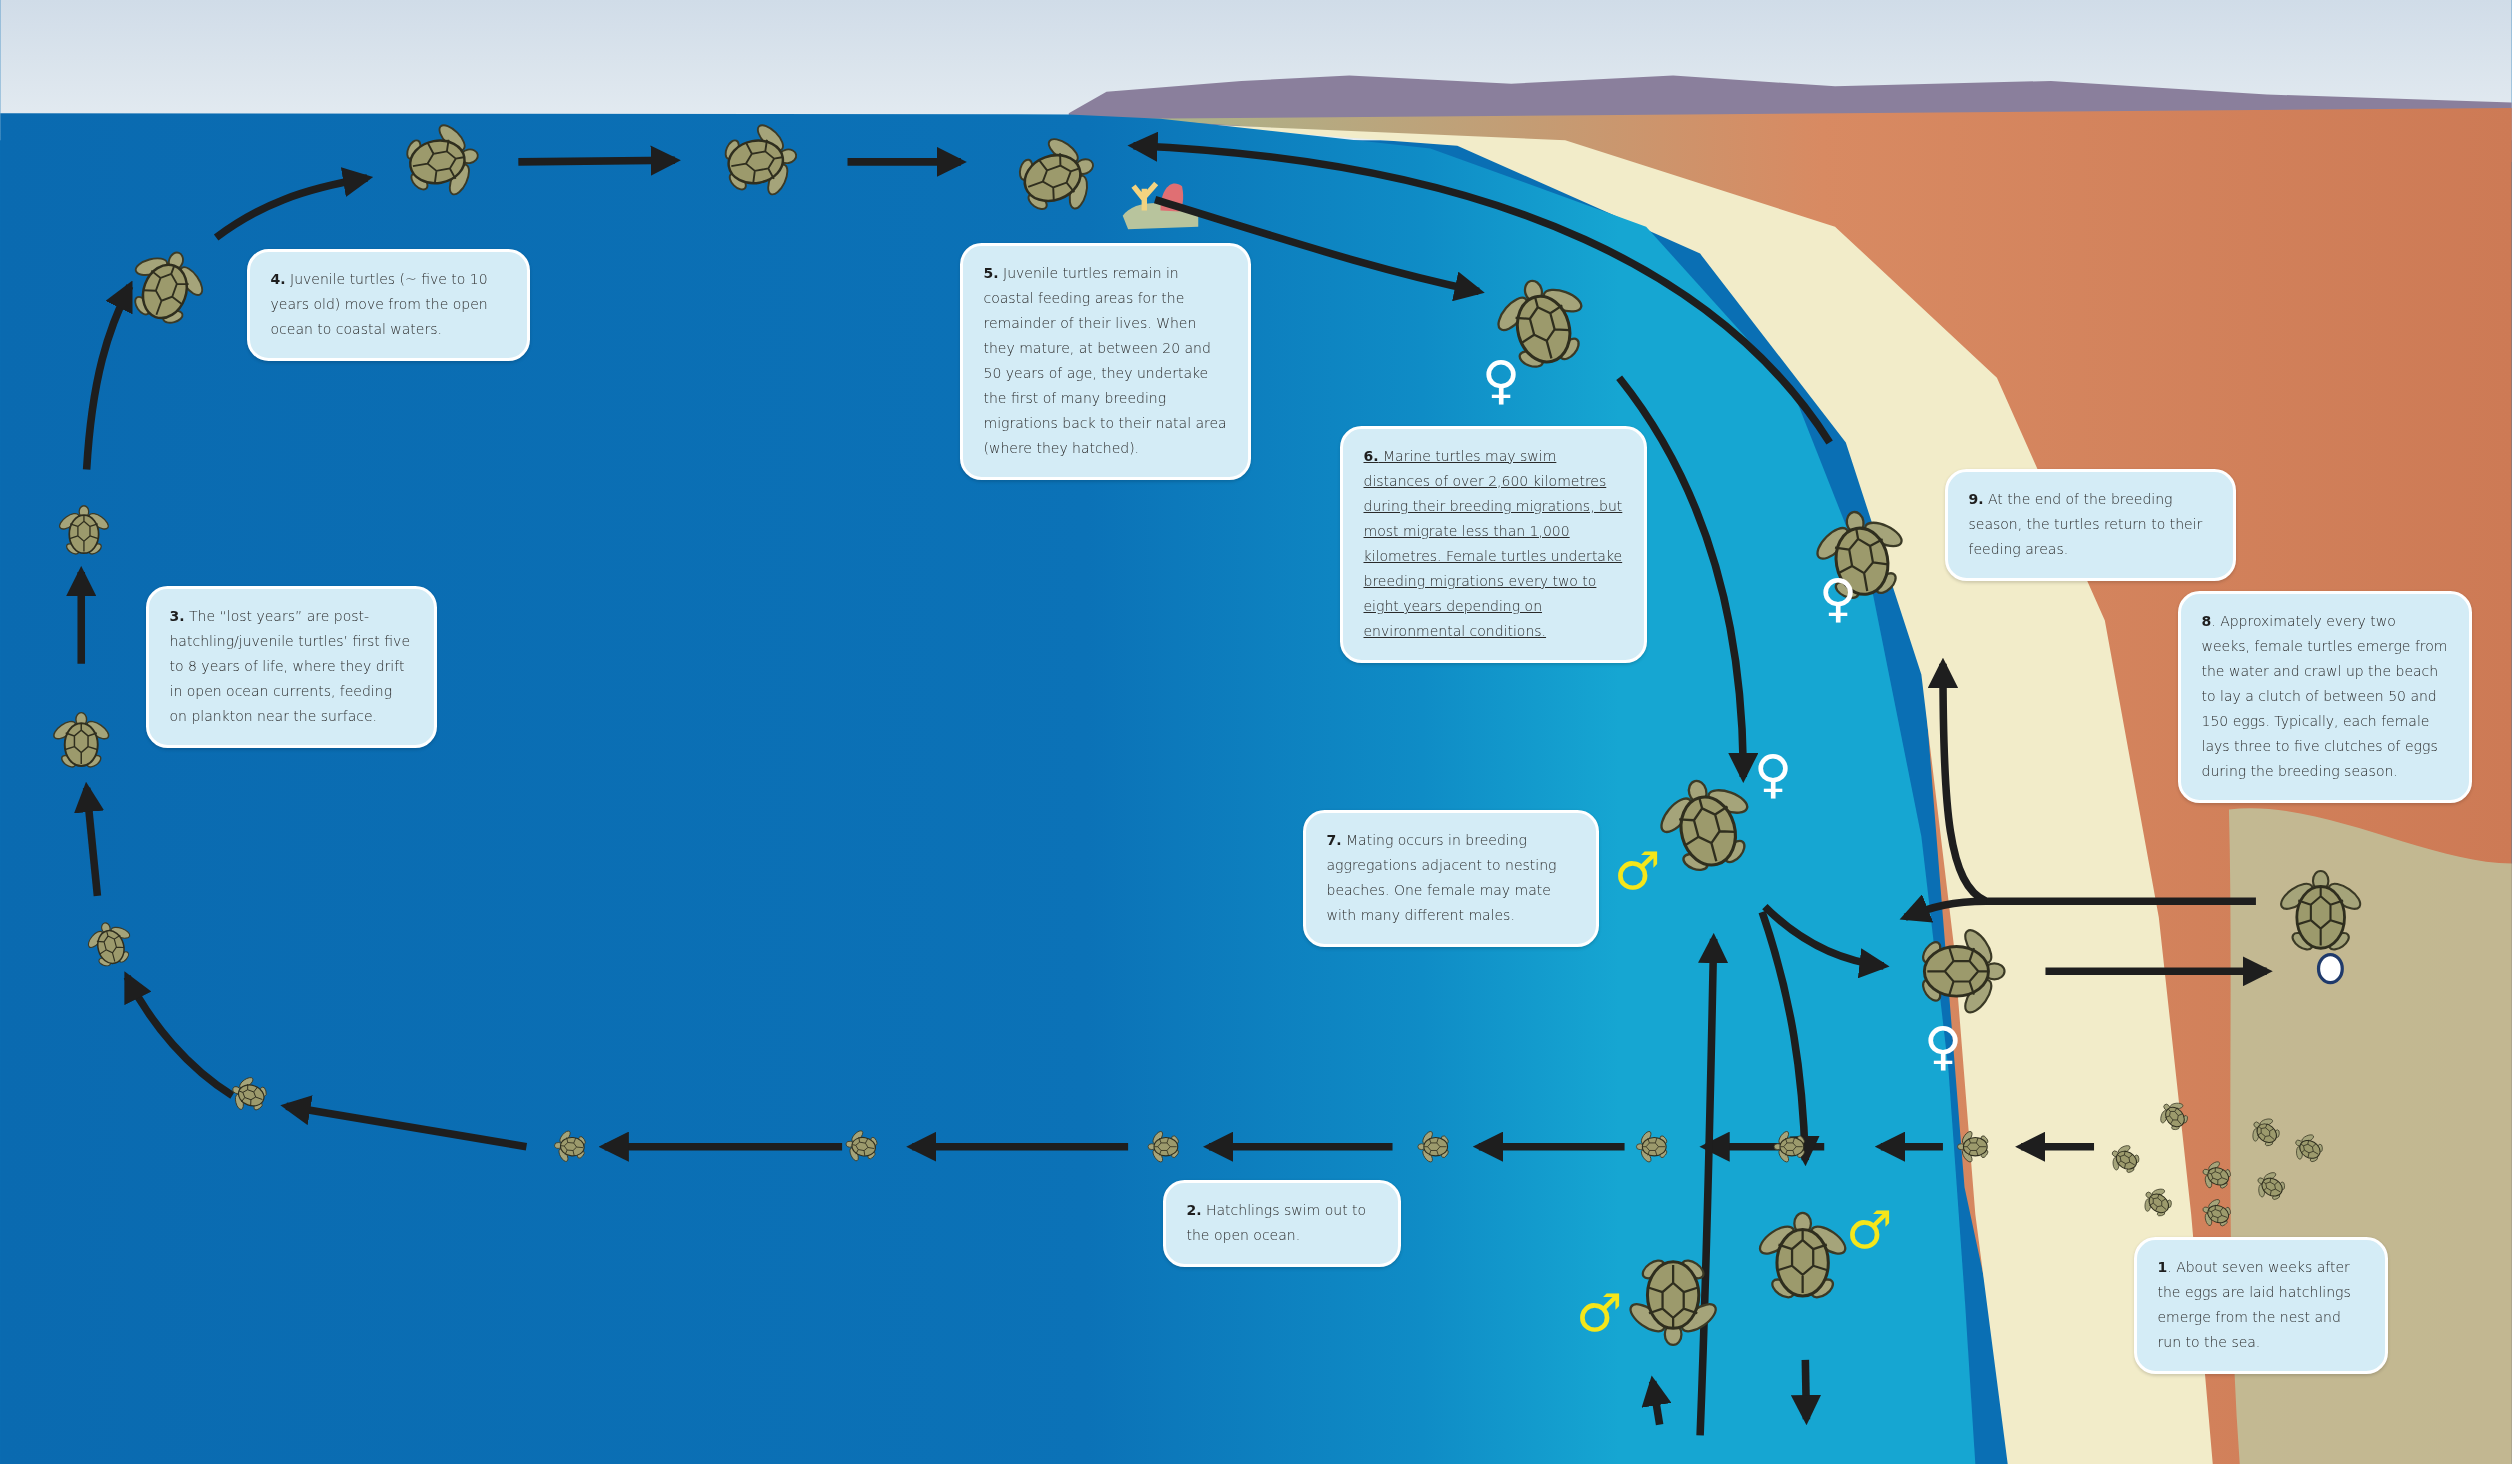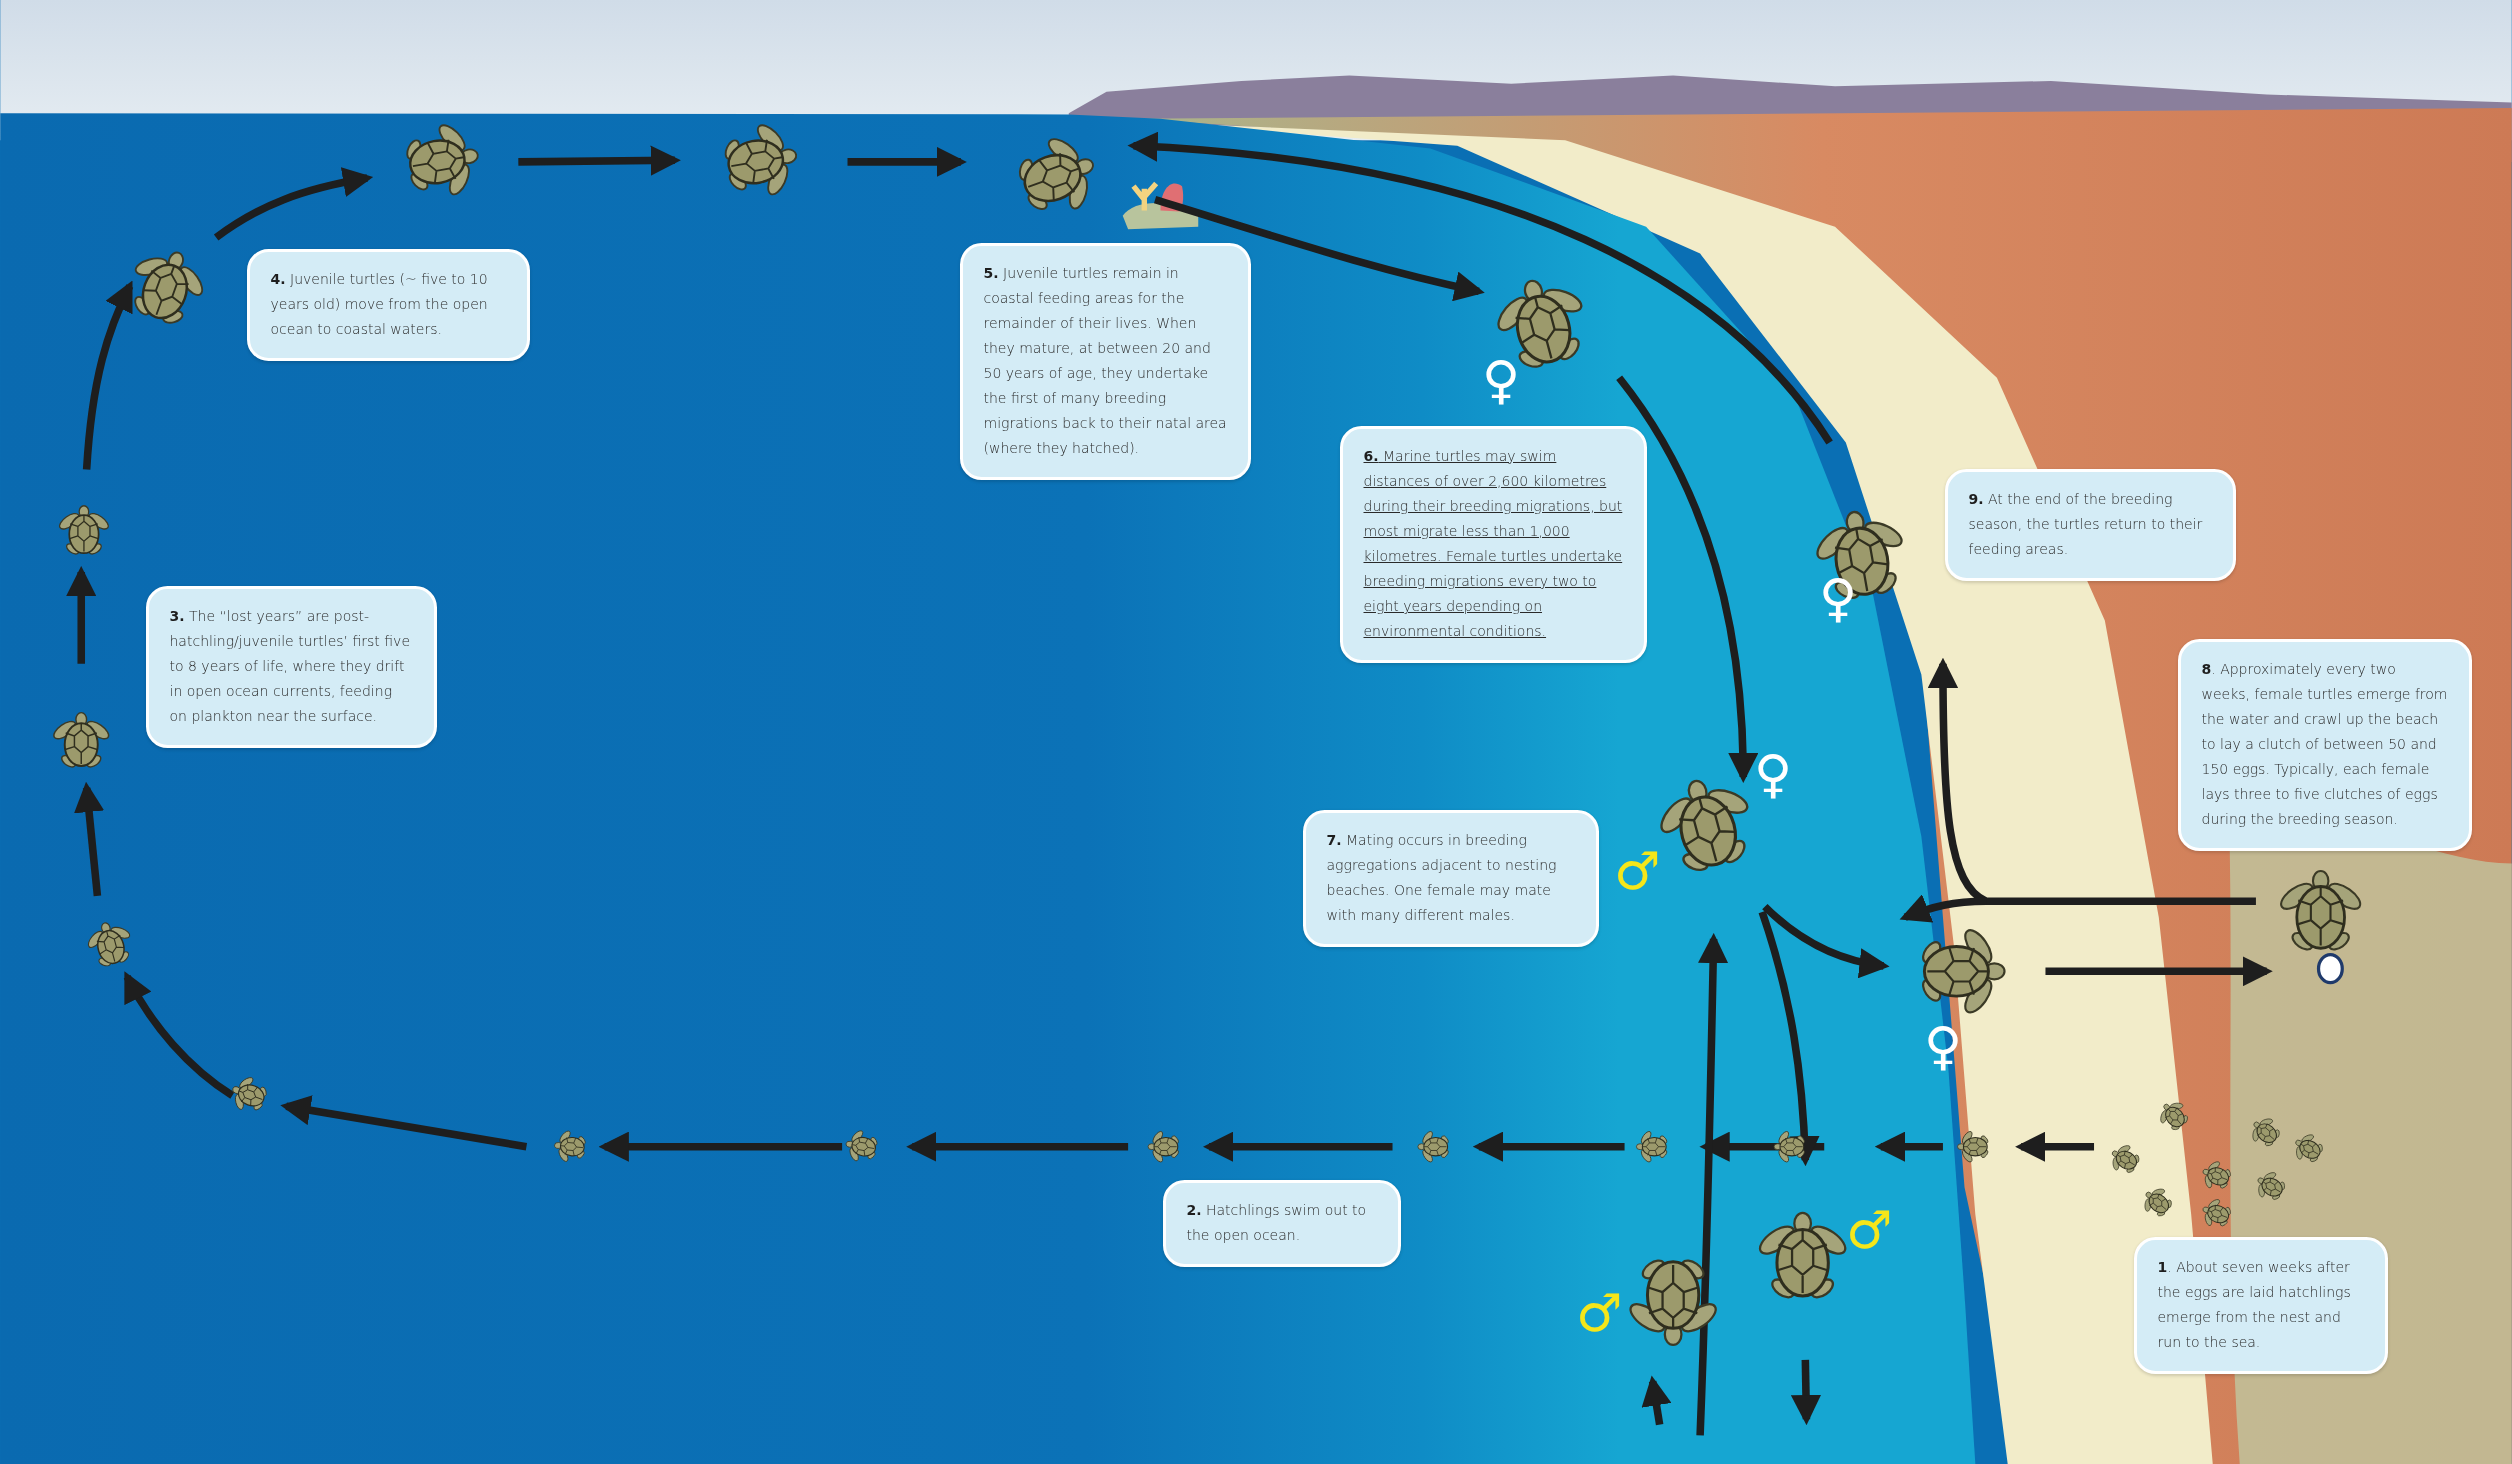--- a/index.html
+++ b/index.html
@@ -165,21 +165,21 @@
 </div>
 
 <div class="callout" style="left:1340px;top:426px;width:307px;text-decoration:underline;">
   <span class="num">6.</span> <span>Marine turtles may swim distances of over 2,600 kilometres during their breeding migrations, but most migrate less than 1,000 kilometres. Female turtles undertake breeding migrations every two to eight years depending on environmental conditions.</span>
 </div>
 
 <div class="callout" style="left:1945px;top:469px;width:291px;">
   <span class="num">9.</span> <span>At the end of the breeding season, the turtles return to their feeding areas.</span>
 </div>
 
-<div class="callout" style="left:2178px;top:639px;width:294px;">
+<div class="callout" style="left:2178px;top:591px;width:294px;">
   <span class="num">8</span><span>. Approximately every two weeks, female turtles emerge from the water and crawl up the beach to lay a clutch of between 50 and 150 eggs. Typically, each female lays three to five clutches of eggs during the breeding season.</span>
 </div>
 
 <div class="callout" style="left:1303px;top:810px;width:296px;">
   <span class="num">7.</span> <span>Mating occurs in breeding aggregations adjacent to nesting beaches. One female may mate with many different males.</span>
 </div>
 
 <div class="callout" style="left:1163px;top:1180px;width:238px;">
   <span class="num">2.</span> <span>Hatchlings swim out to the open ocean.</span>
 </div>

